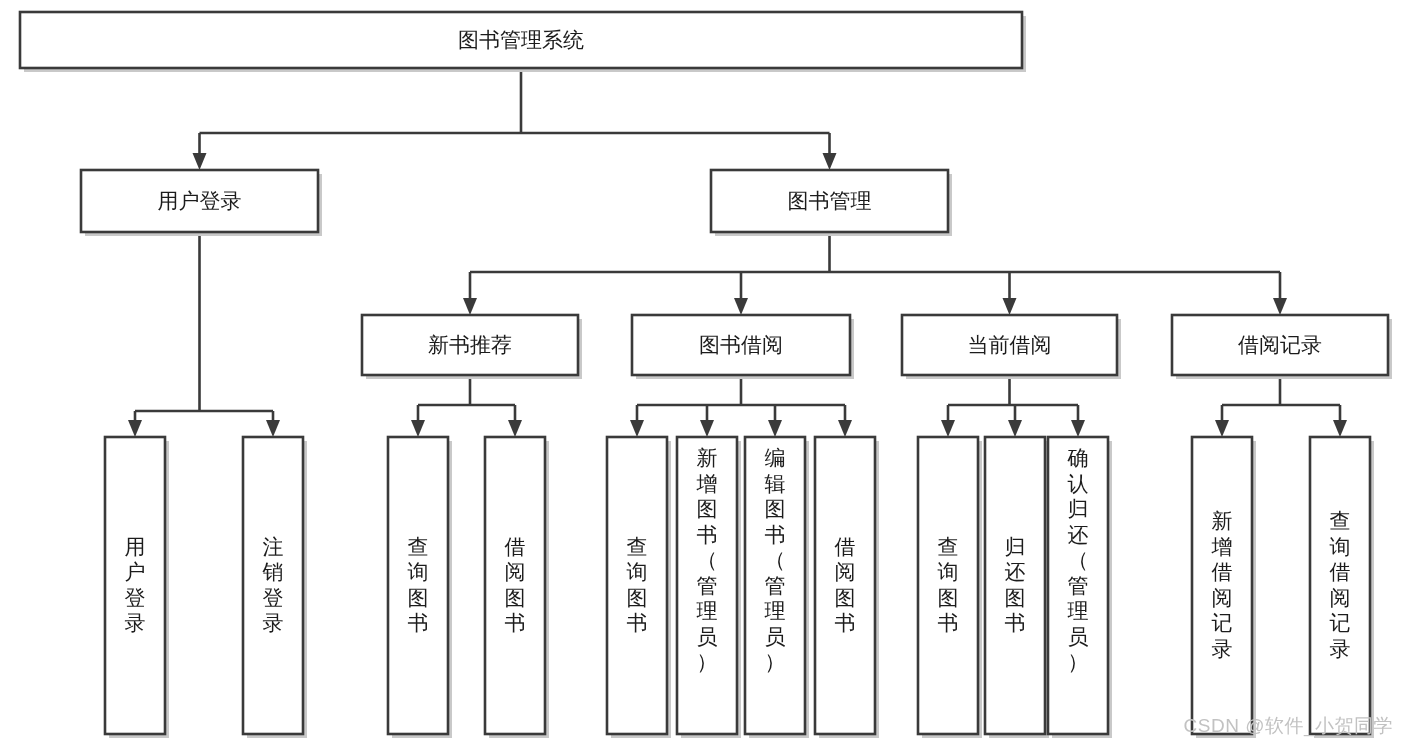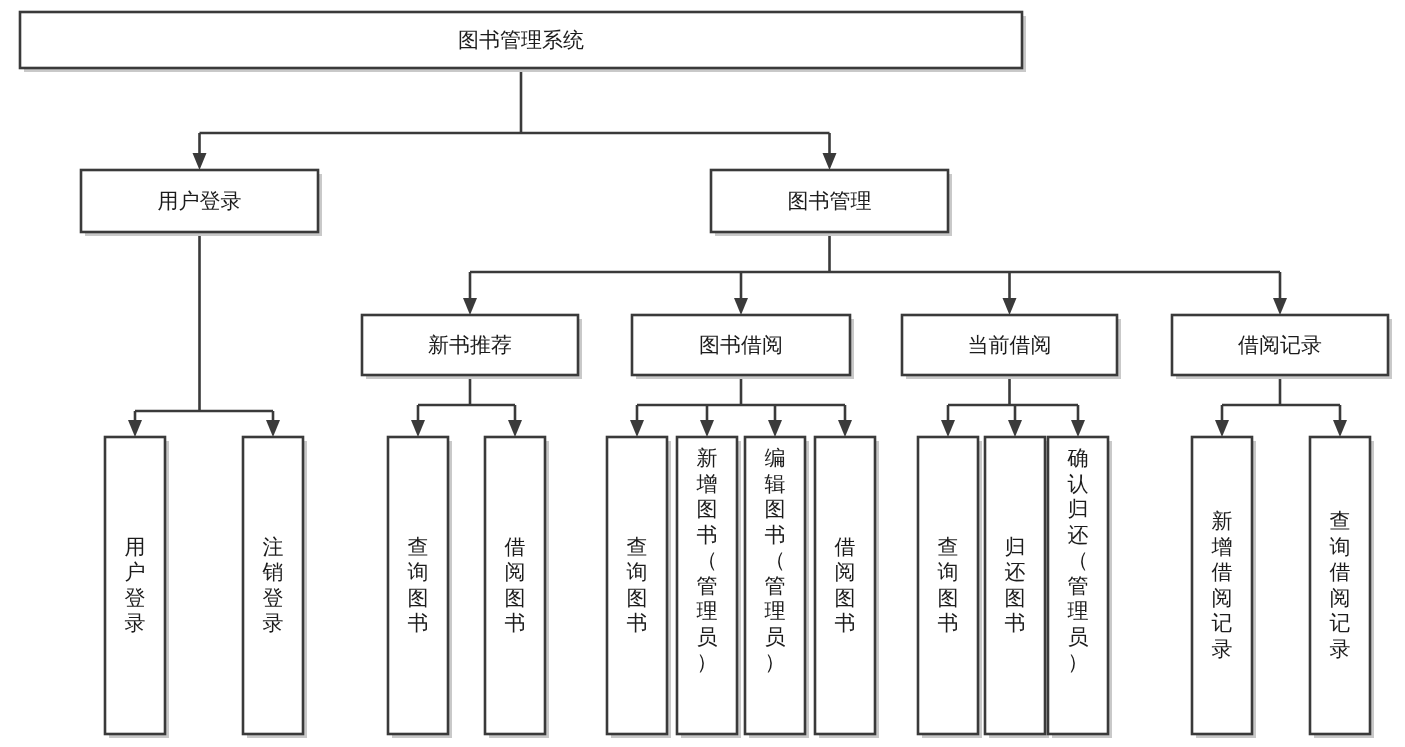--- a/index.html
+++ b/index.html
@@ -232,13 +232,14 @@
           <rect x="1192" y="437" width="60" height="297" class="node-box"></rect>
           <text x="1222" y="0" class="node-label-v"><tspan x="1222" y="528">新</tspan><tspan x="1222" y="553.5">增</tspan><tspan x="1222" y="579">借</tspan><tspan x="1222" y="604.5">阅</tspan><tspan x="1222" y="630">记</tspan><tspan x="1222" y="655.5">录</tspan></text>
         </g>
         <g>
           <rect x="1314" y="441" width="60" height="297" class="node-shadow"></rect>
           <rect x="1310" y="437" width="60" height="297" class="node-box"></rect>
           <text x="1340" y="0" class="node-label-v"><tspan x="1340" y="528">查</tspan><tspan x="1340" y="553.5">询</tspan><tspan x="1340" y="579">借</tspan><tspan x="1340" y="604.5">阅</tspan><tspan x="1340" y="630">记</tspan><tspan x="1340" y="655.5">录</tspan></text>
         </g>
       </g>
   </svg>
+  <div class="watermark">CSDN @软件_小贺同学</div>
 </div>
 
 </body></html>

